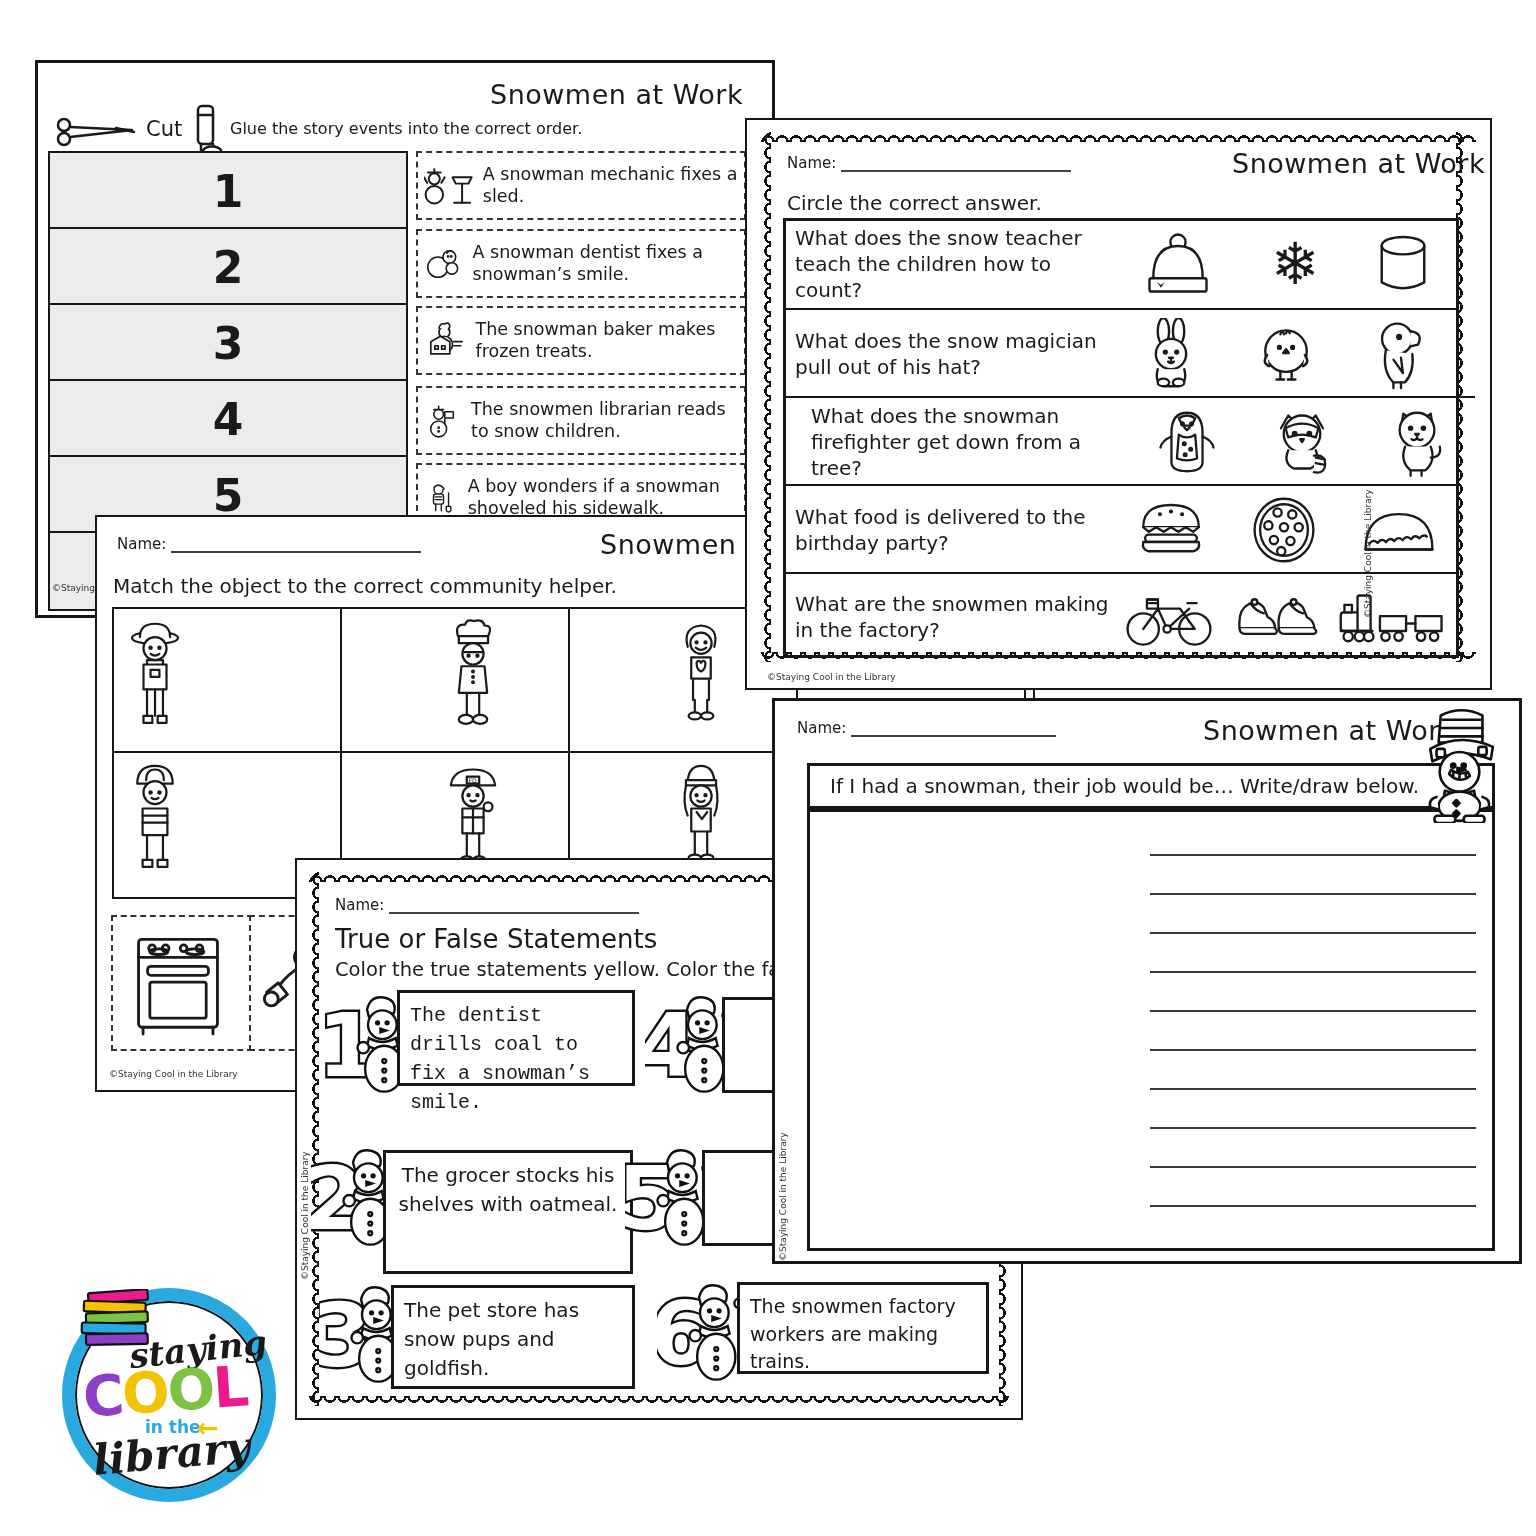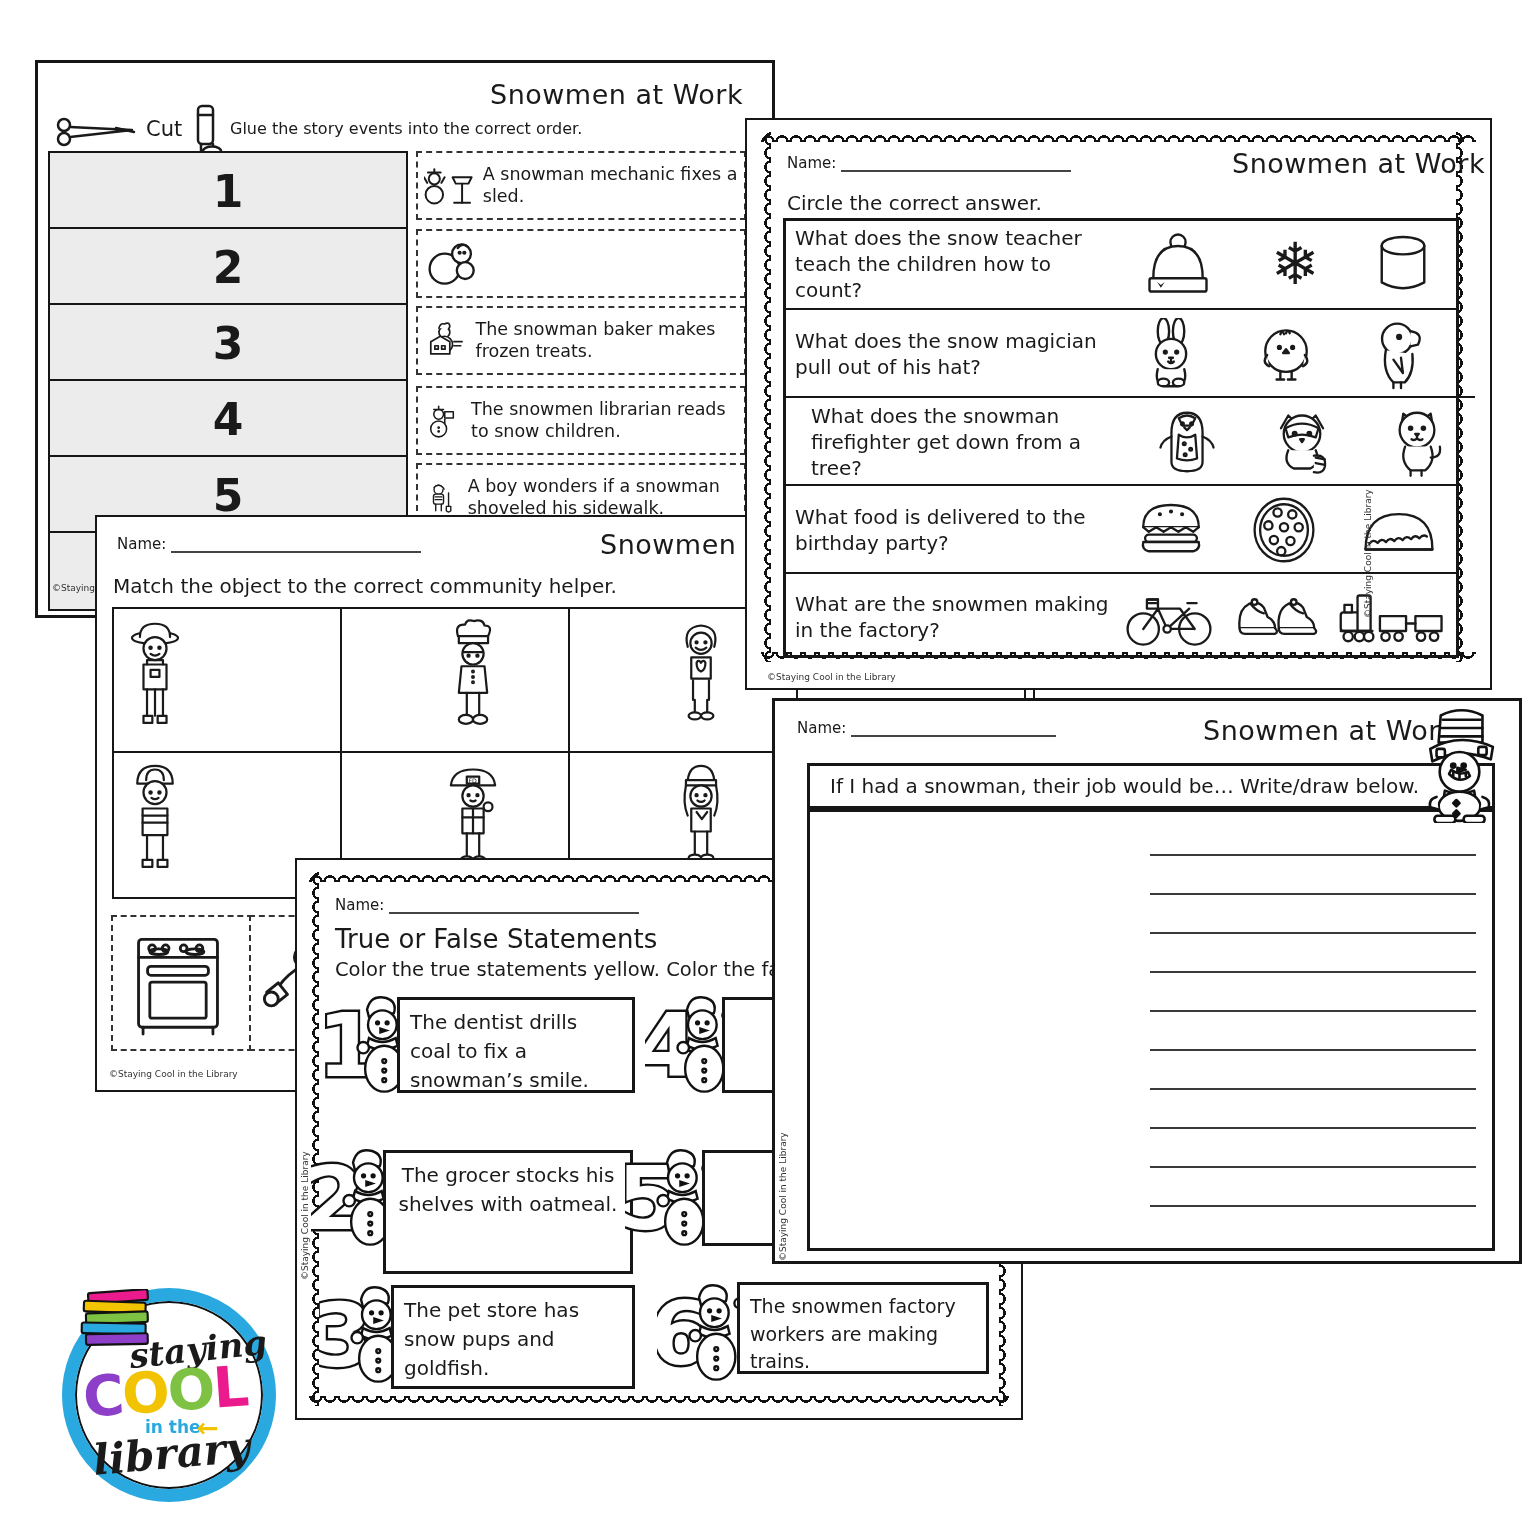--- a/index.html
+++ b/index.html
@@ -103,20 +103,21 @@
     </div>
     <div class="card" style="top:166px;">
       <svg class="ic" viewBox="0 0 64 58" width="60" height="56">
           <circle cx="22" cy="34" r="16" fill="#fff"></circle>
           <circle cx="40" cy="18" r="10" fill="#fff"></circle>
           <circle cx="44" cy="36" r="9" fill="#fff"></circle>
           <path d="M36 12 Q40 6 46 10"></path>
           <circle cx="38" cy="17" r="1" fill="#1a1a1a"></circle>
           <circle cx="43" cy="17" r="1" fill="#1a1a1a"></circle>
         </svg>
+      <div class="txt">A snowman dentist fixes a snowman’s smile.</div>
     </div>
     <div class="card" style="top:243px;">
       <svg class="ic" viewBox="0 0 64 58" width="60" height="56">
           <circle cx="30" cy="16" r="8" fill="#fff"></circle>
           <path d="M22 10 Q24 2 30 4 Q38 0 38 8 L36 12" fill="#fff"></path>
           <circle cx="30" cy="34" r="12" fill="#fff"></circle>
           <path d="M10 30 l14 -8 l14 8 v18 h-28 z" fill="#fff"></path>
           <rect x="16" y="36" width="5" height="5"></rect>
           <rect x="26" y="36" width="5" height="5"></rect>
           <path d="M44 30 h12 M44 36 h10"></path>
@@ -489,21 +490,21 @@
             <path d="M58 42 l6 2 l-6 2 z" fill="#111"></path>
             <path d="M46 52 q14 8 28 0 l2 8 q-16 8 -32 0 z"></path>
             <ellipse cx="62" cy="84" rx="20" ry="24"></ellipse>
             <circle cx="62" cy="76" r="2"></circle>
             <circle cx="62" cy="86" r="2"></circle>
             <circle cx="62" cy="96" r="2"></circle>
             <circle cx="40" cy="62" r="6"></circle>
           </g>
         </svg>
     </div>
-    <div class="stmt" style="left:100px;top:137px;width:238px;height:96px;"><span>The dentist drills coal to fix a snowman’s smile.</span></div>
+    <div class="stmt" style="left:100px;top:130px;width:238px;height:96px;font-family:Liberation Mono, monospace;"><span>The dentist drills coal to fix a snowman’s smile.</span></div>
 
     <div class="abs" style="left:348px;top:125px;width:86px;height:116px;">
       <svg viewBox="0 0 90 110" width="86" height="112">
           <text x="24" y="92" font-size="92" font-weight="bold" fill="#fff" stroke="#111" stroke-width="5" paint-order="stroke" text-anchor="middle" font-family="DejaVu Sans">4</text>
           <g stroke="#111" stroke-width="2.5" fill="#fff">
             <path d="M44 22 q4 -16 20 -12 q12 4 8 16 l-26 4 z"></path>
             <circle cx="86" cy="28" r="5"></circle>
             <circle cx="60" cy="38" r="15"></circle>
             <circle cx="55" cy="36" r="1.5" fill="#111"></circle>
             <circle cx="65" cy="36" r="1.5" fill="#111"></circle>

